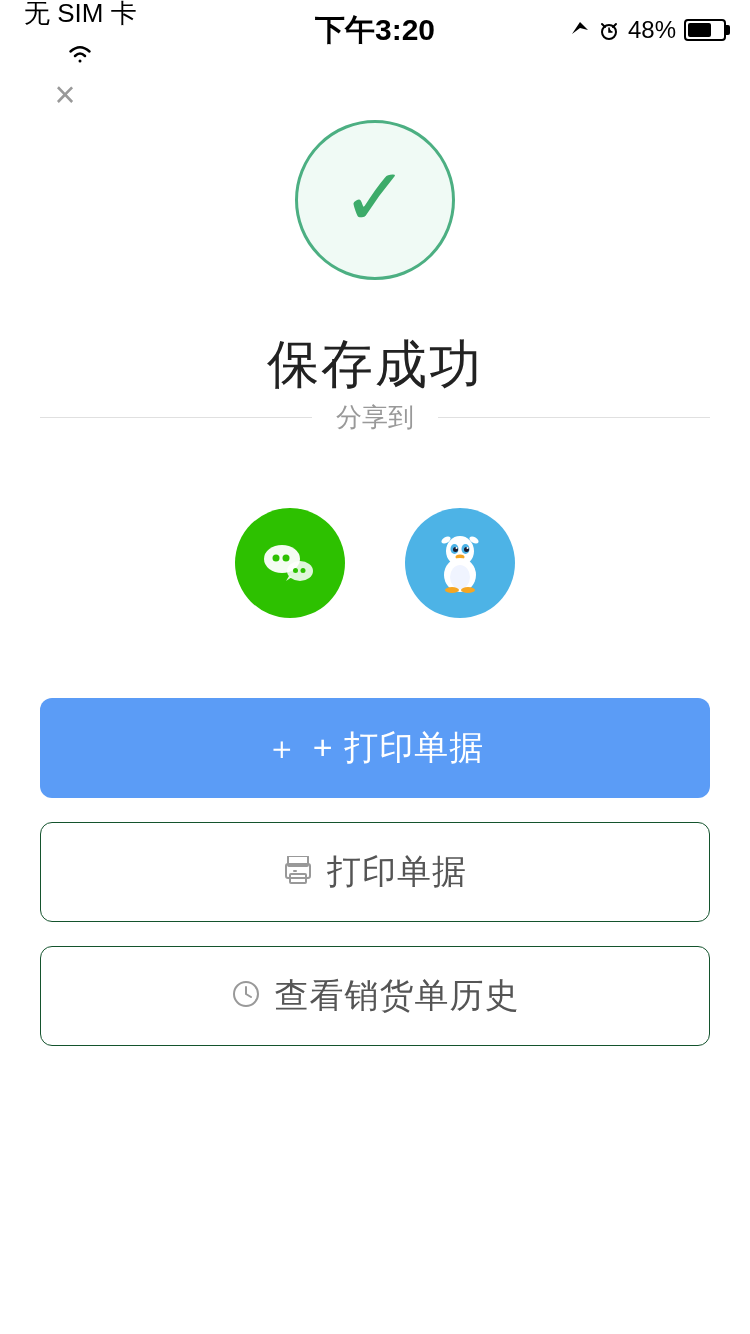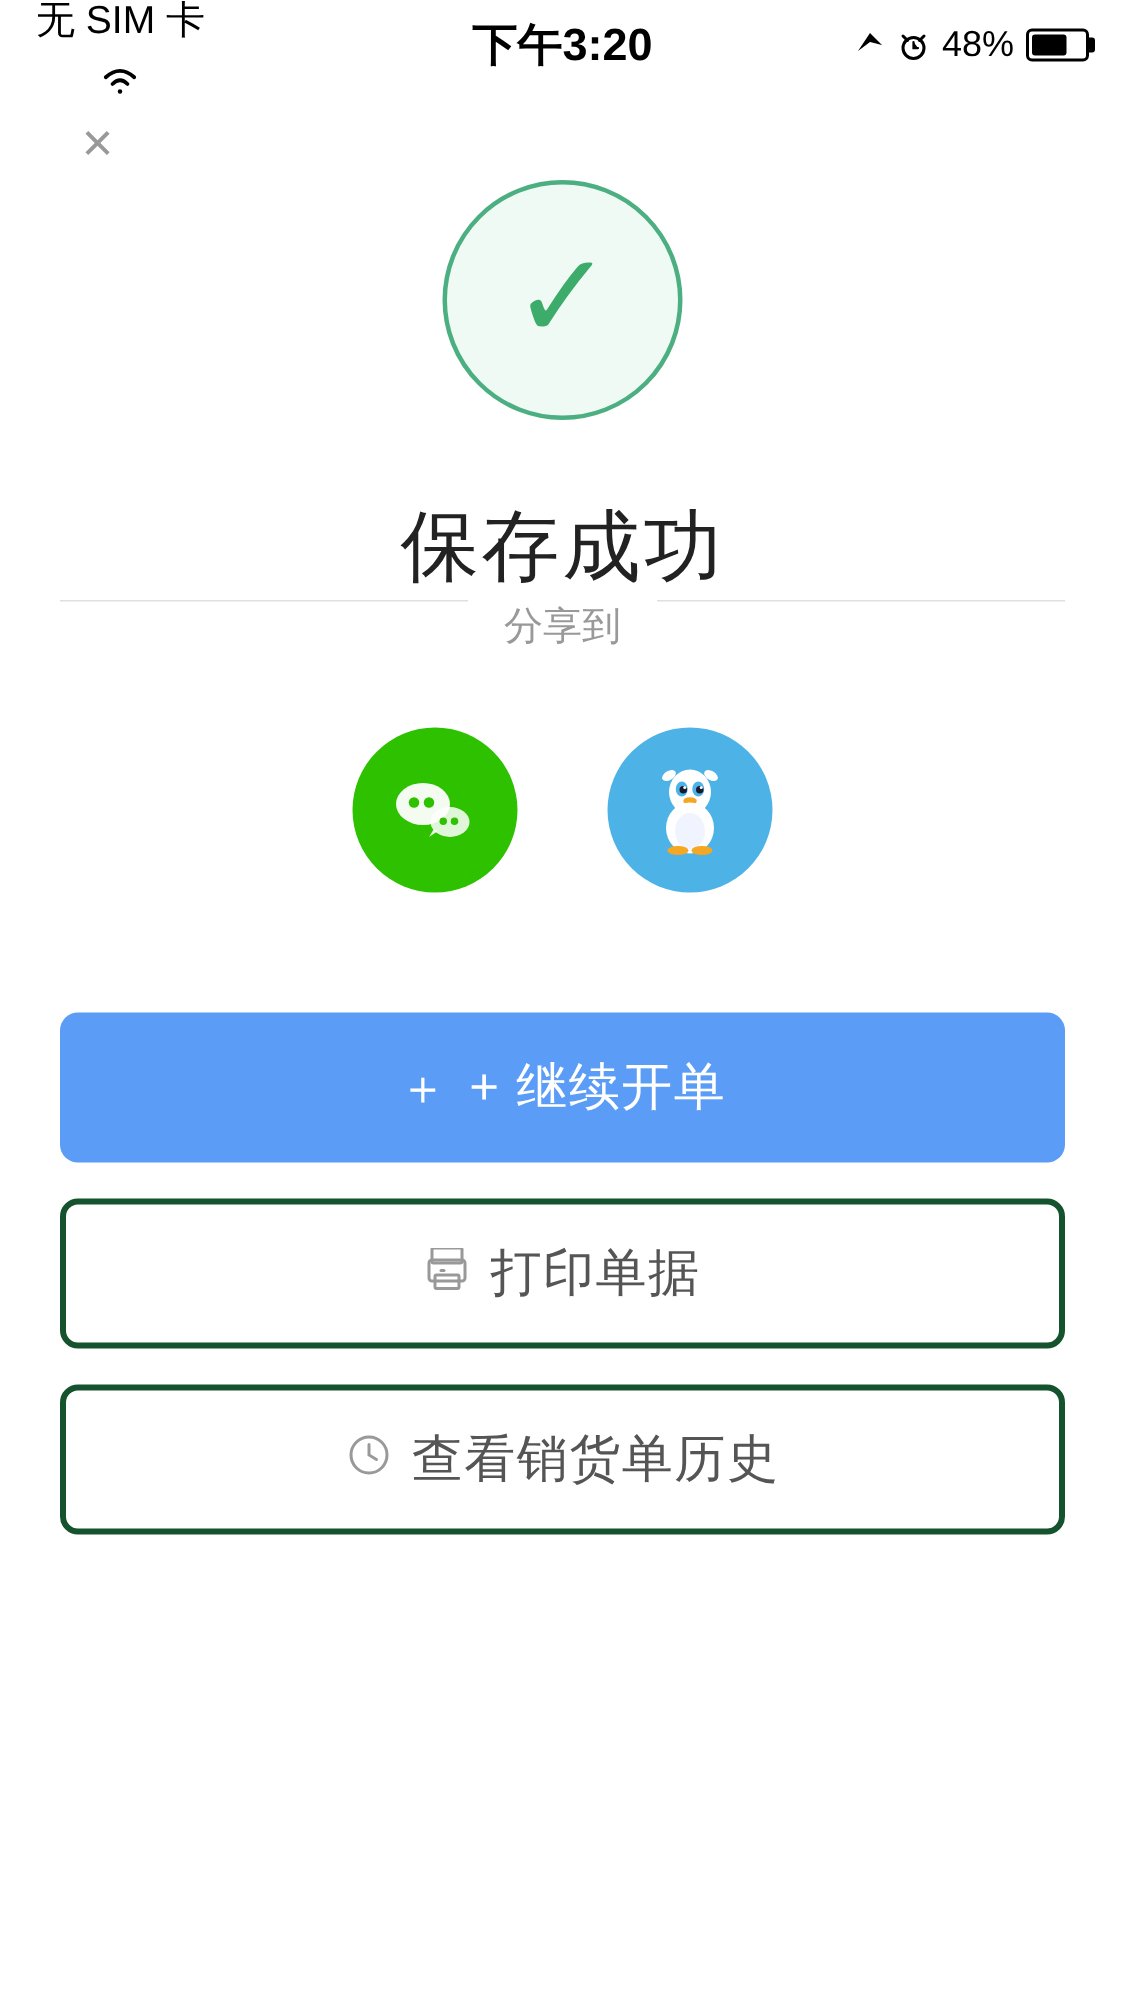--- a/index.html
+++ b/index.html
@@ -139,22 +139,23 @@
       font-size: 52px;
       font-weight: 500;
       color: #222;
       letter-spacing: 2px;
     }
 
     
     .share-divider-wrap {
       width: 100%;
       display: flex;
+      align-items: center;
       padding: 0 40px;
-      margin-bottom: 50px;
+      margin-bottom: 73px;
     }
 
     .divider-line {
       flex: 1;
       height: 1px;
       background: #e0e0e0;
     }
 
     .divider-text {
       font-size: 26px;
@@ -224,21 +225,21 @@
       font-size: 34px;
       color: #fff;
       font-weight: 400;
       letter-spacing: 1px;
     }
 
     .btn-secondary {
       width: 100%;
       height: 100px;
       background: #fff;
-      border: 4px solid #14532d;
+      border: 1px solid #14532d;
       border-radius: 12px;
       display: flex;
       align-items: center;
       justify-content: center;
       gap: 14px;
       cursor: pointer;
       font-size: 34px;
       color: #555;
       font-weight: 400;
       letter-spacing: 1px;
@@ -348,21 +349,21 @@
         <ellipse cx="15" cy="9" rx="5" ry="3" fill="white" transform="rotate(-30 15 9)"></ellipse>
         <ellipse cx="43" cy="9" rx="5" ry="3" fill="white" transform="rotate(30 43 9)"></ellipse>
       </svg>
     </button>
   </div>
 
   <div class="action-buttons">
 
     <button class="btn-primary">
       <span class="btn-icon">＋</span>
-      <span>+ 继续开单</span>
+      <span>+ 打印单据</span>
     </button>
 
     <button class="btn-secondary">
       <span class="btn-icon btn-icon-print">
         <svg width="30" height="28" viewBox="0 0 30 28" fill="none">
           <rect x="5" y="0" width="20" height="10" rx="1" stroke="#999" stroke-width="2" fill="none"></rect>
           <rect x="3" y="8" width="24" height="14" rx="2" stroke="#999" stroke-width="2" fill="none"></rect>
           <rect x="7" y="18" width="16" height="9" rx="1" stroke="#999" stroke-width="2" fill="none"></rect>
           <rect x="10" y="14" width="4" height="2" rx="1" fill="#999"></rect>
         </svg>

